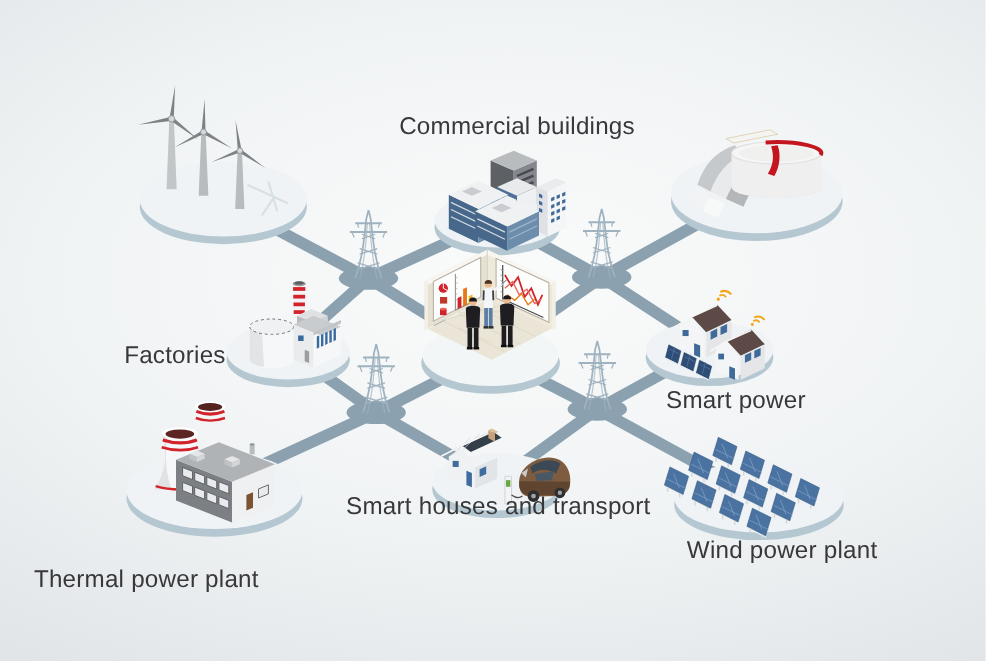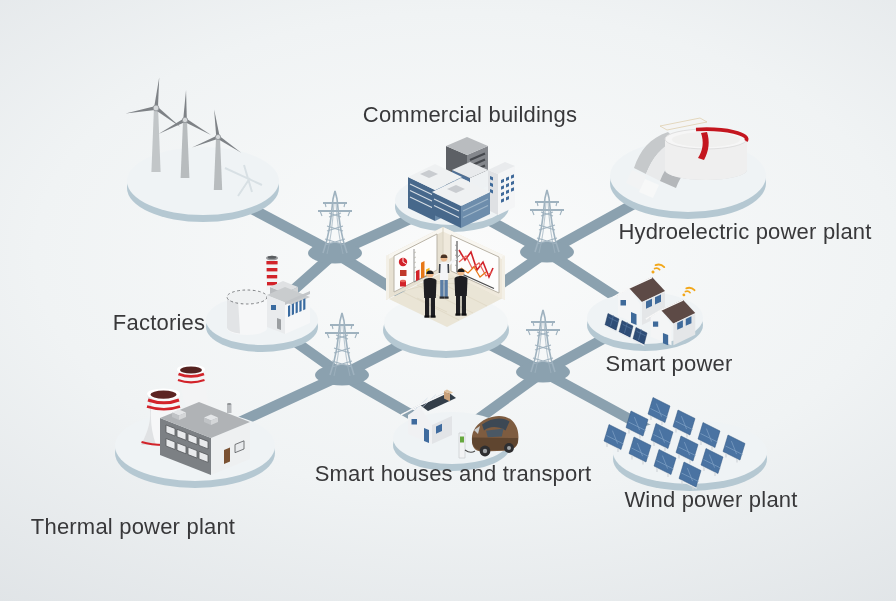--- a/index.html
+++ b/index.html
@@ -427,19 +427,18 @@
           <use href="#spanel" transform="translate(701,465)"></use>
       <use href="#spanel" transform="translate(604,441)"></use>
           <use href="#spanel" transform="translate(629,453.5)"></use>
       <use href="#spanel" transform="translate(654,466)"></use>
           <use href="#spanel" transform="translate(679,478.5)"></use>
     </g>
   </g>
 </svg>
 
 <div class="node-label" style="left:470px;top:115px">Commercial buildings</div>
-<div class="node-label" style="left:745px;top:232px">Hydroelectric power plant</div>
 <div class="node-label" style="left:159px;top:323px">Factories</div>
 <div class="node-label" style="left:669px;top:364px">Smart power</div>
 <div class="node-label" style="left:133px;top:527px">Thermal power plant</div>
-<div class="node-label" style="left:453px;top:474px">Smart houses and transport</div>
+<div class="node-label" style="left:453px;top:460px">Smart houses and transport</div>
 <div class="node-label" style="left:711px;top:500px">Wind power plant</div>
 </div>
 
 </body></html>

